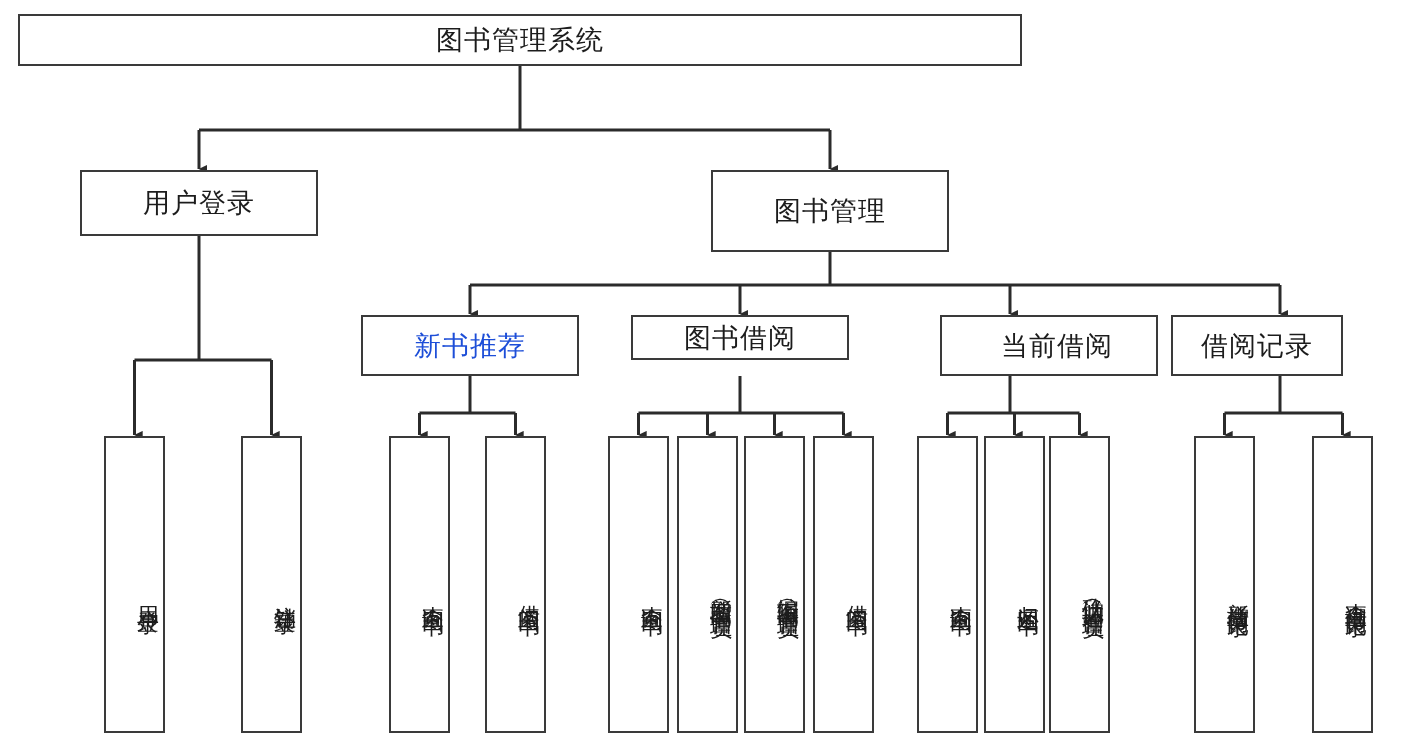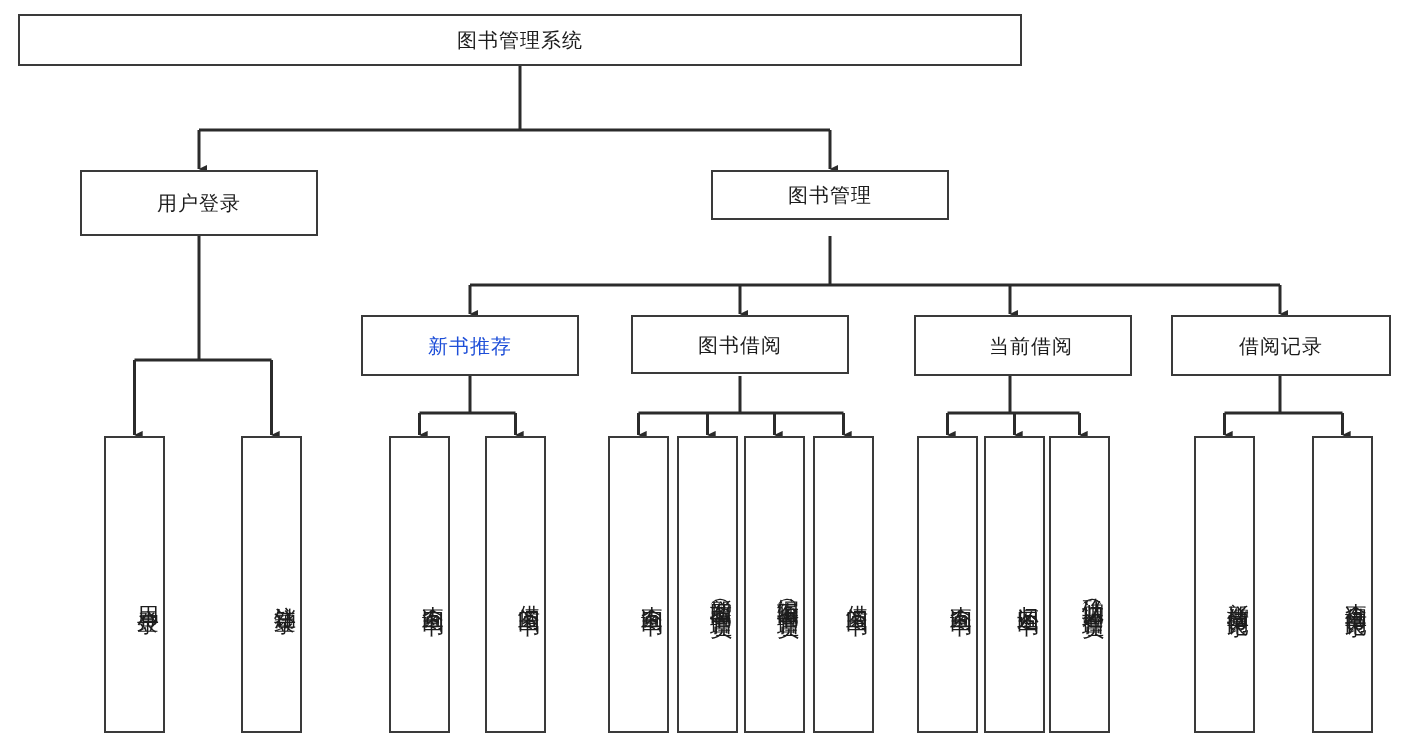--- a/index.html
+++ b/index.html
@@ -30,21 +30,21 @@
     box-sizing: border-box;
     background: #ffffff;
     border: 2.4px solid #3a3a3a;
     display: flex;
     align-items: center;
     justify-content: center;
     color: #1c1c1c;
     z-index: 3;
   }
   .node.horizontal {
-    font-size: 20px;
+    font-size: 27px;
     letter-spacing: 1px;
     line-height: 1.1;
   }
   .node.vertical {
     writing-mode: vertical-rl;
     text-orientation: upright;
     font-size: 22px;
     line-height: 1.32;
     letter-spacing: 3px;
     align-items: flex-start;
@@ -119,33 +119,33 @@
       </g>
   </svg>
 
   <div id="node-layer">
       <div class="node horizontal" style="left: 18px; top: 14px; width: 1004px; height: 52px; border-color: rgb(58, 58, 58); background: rgb(255, 255, 255); color: rgb(28, 28, 28);">
         <span class="node-label">图书管理系统</span>
       </div>
       <div class="node horizontal" style="left: 80px; top: 170px; width: 238px; height: 66px; border-color: rgb(58, 58, 58); background: rgb(255, 255, 255); color: rgb(28, 28, 28);">
         <span class="node-label">用户登录</span>
       </div>
-      <div class="node horizontal" style="left: 711px; top: 170px; width: 238px; height: 50px; border-color: rgb(58, 58, 58); background: rgb(255, 255, 255); color: rgb(28, 28, 28);">
+      <div class="node horizontal" style="left: 711px; top: 170px; width: 238px; height: 82px; border-color: rgb(58, 58, 58); background: rgb(255, 255, 255); color: rgb(28, 28, 28);">
         <span class="node-label">图书管理</span>
       </div>
       <div class="node horizontal" style="left: 361px; top: 315px; width: 218px; height: 61px; border-color: rgb(58, 58, 58); background: rgb(255, 255, 255); color: #1d4ed8;">
         <span class="node-label">新书推荐</span>
       </div>
-      <div class="node horizontal" style="left: 631px; top: 315px; width: 218px; height: 59px; border-color: rgb(58, 58, 58); background: rgb(255, 255, 255); color: rgb(28, 28, 28);">
+      <div class="node horizontal" style="left: 631px; top: 315px; width: 218px; height: 45px; border-color: rgb(58, 58, 58); background: rgb(255, 255, 255); color: rgb(28, 28, 28);">
         <span class="node-label">图书借阅</span>
       </div>
-      <div class="node horizontal" style="left: 914px; top: 315px; width: 218px; height: 61px; border-color: rgb(58, 58, 58); background: rgb(255, 255, 255); color: rgb(28, 28, 28); padding-left: 16px;">
+      <div class="node horizontal" style="left: 940px; top: 315px; width: 218px; height: 61px; border-color: rgb(58, 58, 58); background: rgb(255, 255, 255); color: rgb(28, 28, 28); padding-left: 16px;">
         <span class="node-label">当前借阅</span>
       </div>
-      <div class="node horizontal" style="left: 1171px; top: 315px; width: 220px; height: 61px; border-color: rgb(58, 58, 58); background: rgb(255, 255, 255); color: rgb(28, 28, 28);">
+      <div class="node horizontal" style="left: 1171px; top: 315px; width: 172px; height: 61px; border-color: rgb(58, 58, 58); background: rgb(255, 255, 255); color: rgb(28, 28, 28);">
         <span class="node-label">借阅记录</span>
       </div>
       <div class="node vertical" style="left: 104px; top: 436px; width: 61px; height: 297px; border-color: rgb(58, 58, 58); background: rgb(255, 255, 255); color: rgb(28, 28, 28);">
         <span class="node-label">用户登录</span>
       </div>
       <div class="node vertical" style="left: 241px; top: 436px; width: 61px; height: 297px; border-color: rgb(58, 58, 58); background: rgb(255, 255, 255); color: rgb(28, 28, 28);">
         <span class="node-label">注销登录</span>
       </div>
       <div class="node vertical" style="left: 389px; top: 436px; width: 61px; height: 297px; border-color: rgb(58, 58, 58); background: rgb(255, 255, 255); color: rgb(28, 28, 28);">
         <span class="node-label">查询图书</span>

